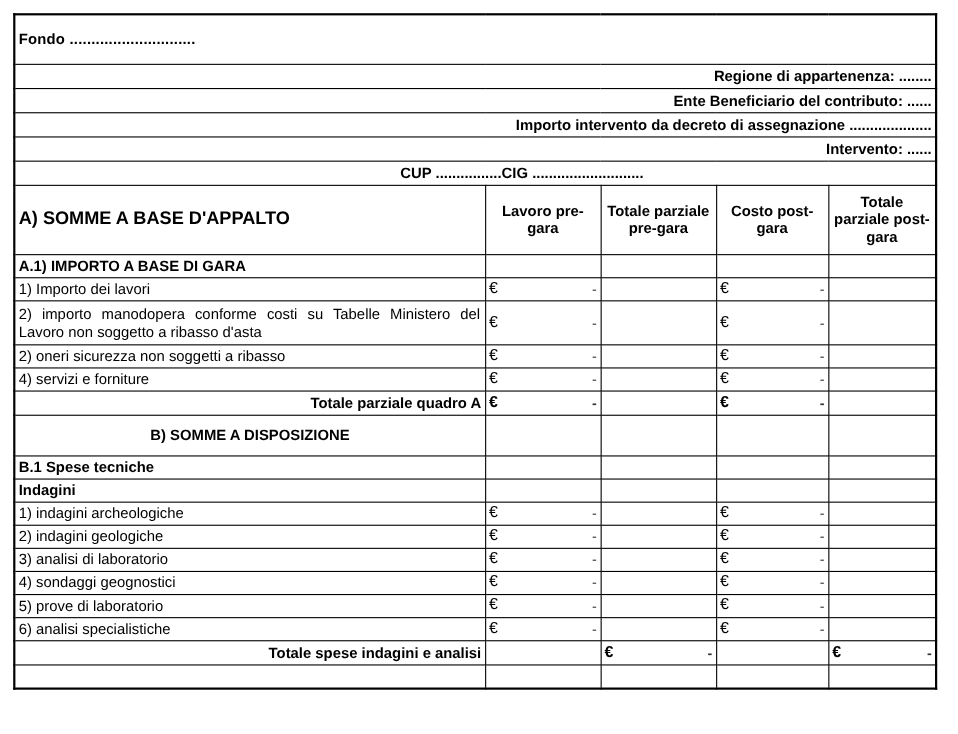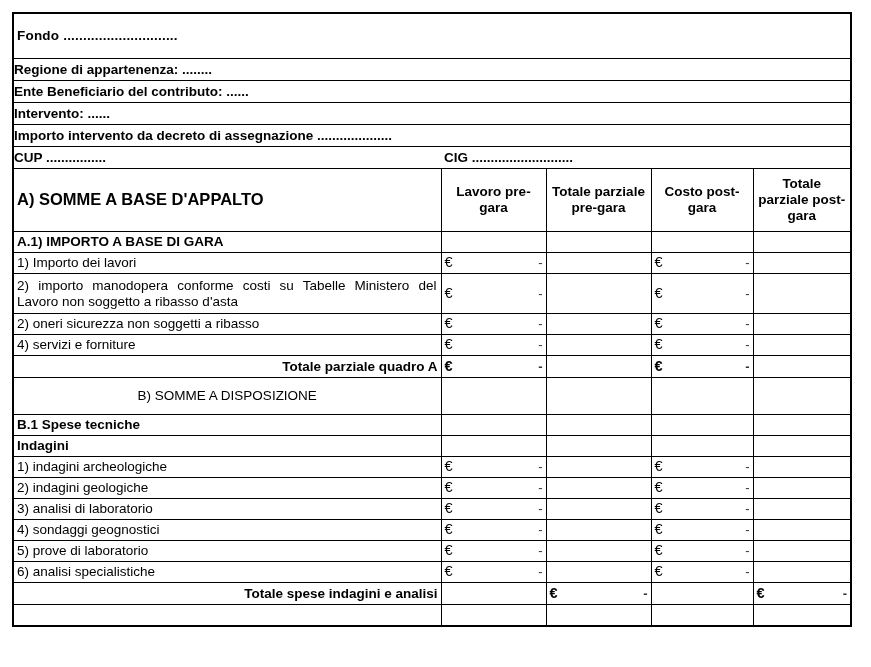--- a/index.html
+++ b/index.html
@@ -80,21 +80,21 @@
     font-size: 16.5px;
   }
   .r-section td {
     height: 20px;
     font-weight: bold;
     font-size: 13.5px;
   }
   .r-bigsection td {
     height: 36px;
     text-align: center;
-    font-weight: normal;
+    font-weight: bold;
     font-size: 16.5px;
   }
   .r-item td {
     height: 20px;
     font-size: 13.5px;
     margin-top: 40px;
   }
   .r-item2 td {
     height: 39px;
     font-size: 13.5px;
@@ -128,21 +128,21 @@
     align-items: center;
     width: 100%;
   }
   td.money .eur  { font-size: 14.5px; }
   td.money .dash { font-size: 13px; color: #333; }
 
   .cig-wrap { display: flex; }
   .cig-wrap .cup { width: 430px; flex: 0 0 430px; }
 
   
-  .r-field td.desc { padding-left: 0; }
+  .r-field td.desc { padding-left: 12px; text-align: right; }
 </style>
 </head>
 <body>
 
 <div id="sheet">
   <table class="qe">
     <colgroup>
       <col class="c-desc">
       <col class="c-cpre">
       <col class="c-tpre">
@@ -155,24 +155,24 @@
         <td colspan="5">Fondo .............................</td>
       </tr>
 
       <tr class="r-field">
         <td colspan="5" class="desc">Regione di appartenenza: ........</td>
       </tr>
       <tr class="r-field">
         <td colspan="5" class="desc">Ente Beneficiario del contributo:  ......</td>
       </tr>
       <tr class="r-field">
+        <td colspan="5" class="desc">Importo intervento da decreto di assegnazione ....................</td>
+      </tr>
+      <tr class="r-field">
         <td colspan="5" class="desc">Intervento: ......</td>
-      </tr>
-      <tr class="r-field">
-        <td colspan="5" class="desc">Importo intervento da decreto di assegnazione ....................</td>
       </tr>
       <tr class="r-field">
         <td colspan="5" class="desc">
           <span class="cig-wrap">
             <span class="cup">CUP ................</span>
             <span>CIG ...........................</span>
           </span>
         </td>
       </tr>
 

